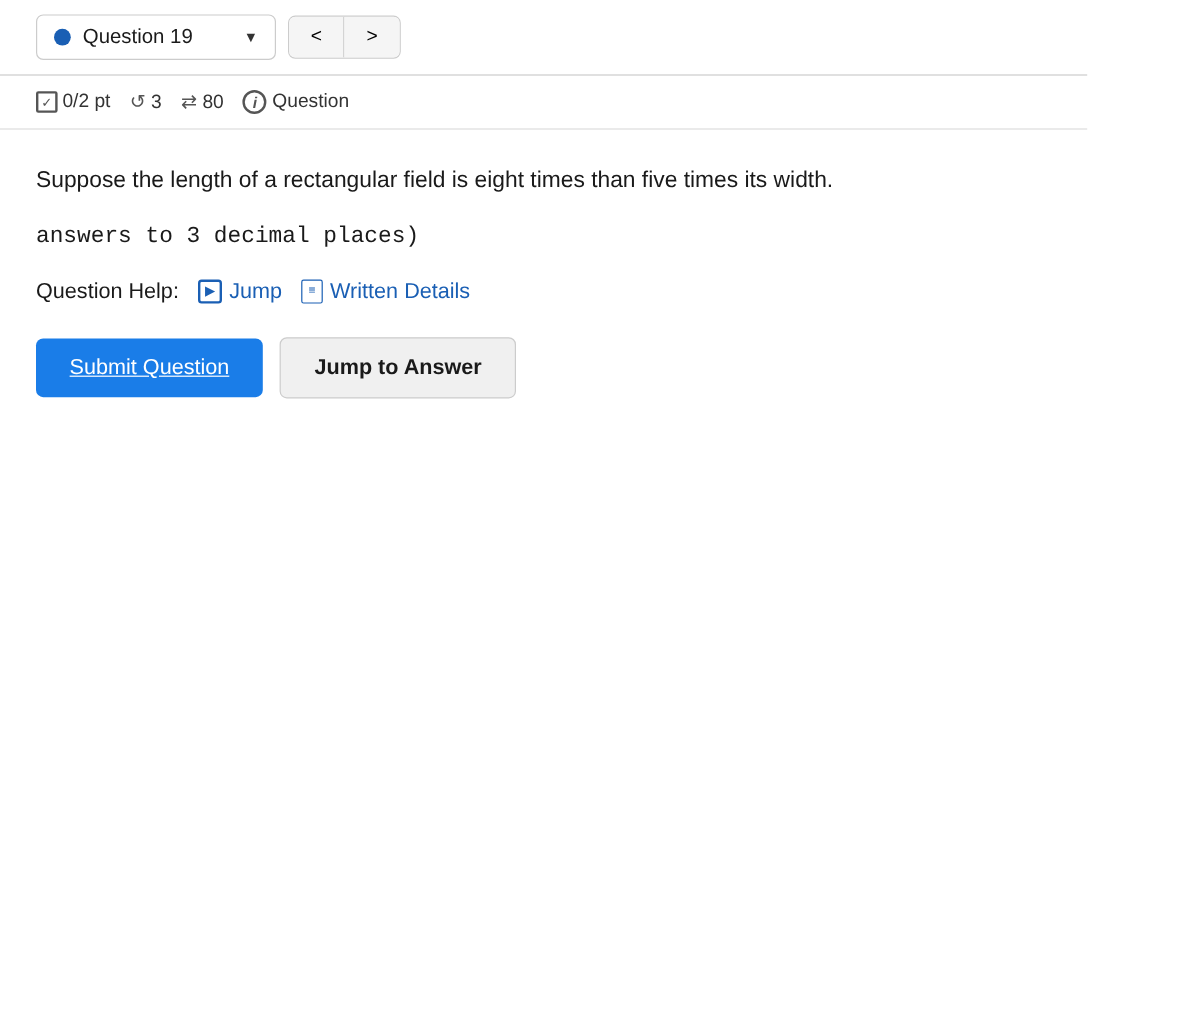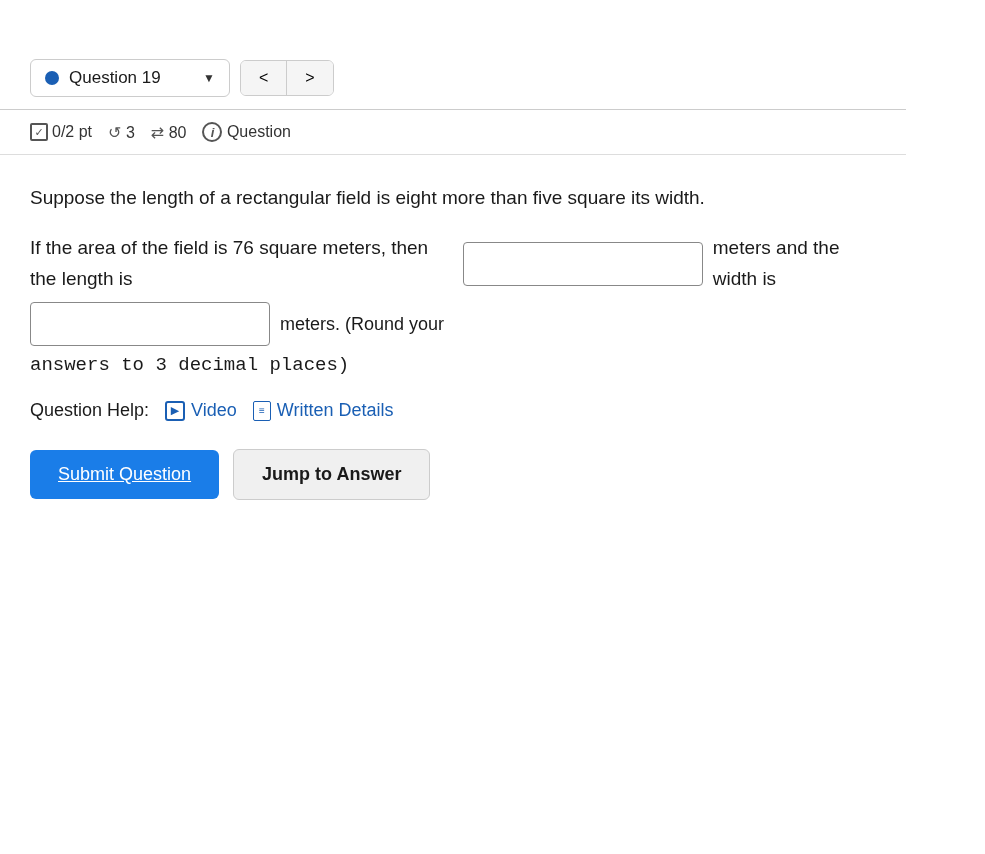--- a/index.html
+++ b/index.html
@@ -13,21 +13,20 @@
       background: #ffffff;
       color: #1a1a1a;
       font-size: 18px;
       width: 985px;
       min-height: 854px;
     }
 
     .page-container {
       padding: 0;
       width: 906px;
-      margin-top: 47px;
     }
 
     
     .question-header {
       display: flex;
       align-items: center;
       padding: 12px 30px;
       border-bottom: 1px solid #ccc;
       gap: 10px;
     }
@@ -289,42 +288,30 @@
       <span>80</span>
     </span>
     <span>
       <span class="info-icon">i</span>
       <span>Question</span>
     </span>
   </div>
 
   <div class="question-content">
 
-    <p class="question-text">Suppose the length of a rectangular field is eight more than five square its width.</p>
-
-    <div>
-      <div class="inline-answer-area">
-        <span>If the area of the field is 76 square meters, then the length is</span>
-        <input type="text" class="answer-input" style="">
-        <span>meters and the width is</span>
-      </div>
-
-      <div class="second-input-row">
-        <input type="text" class="answer-input" style="">
-        <span>meters. (Round your</span>
-      </div>
-    </div>
+    <p class="question-text">Suppose the length of a rectangular field is eight times than five times its width.</p>
+
 
     <p class="decimal-note">answers to 3 decimal places)</p>
 
     <div class="question-help">
       <span class="help-label">Question Help:</span>
       <a href="#" class="help-link">
         <span class="play-icon">▶</span>
-        <span>Video</span>
+        <span>Jump</span>
       </a>
       <a href="#" class="help-link">
         <span class="doc-icon">≡</span>
         <span>Written Details</span>
       </a>
     </div>
 
     <div class="action-buttons">
       <button class="submit-btn">Submit Question</button>
       <button class="jump-btn">Jump to Answer</button>

